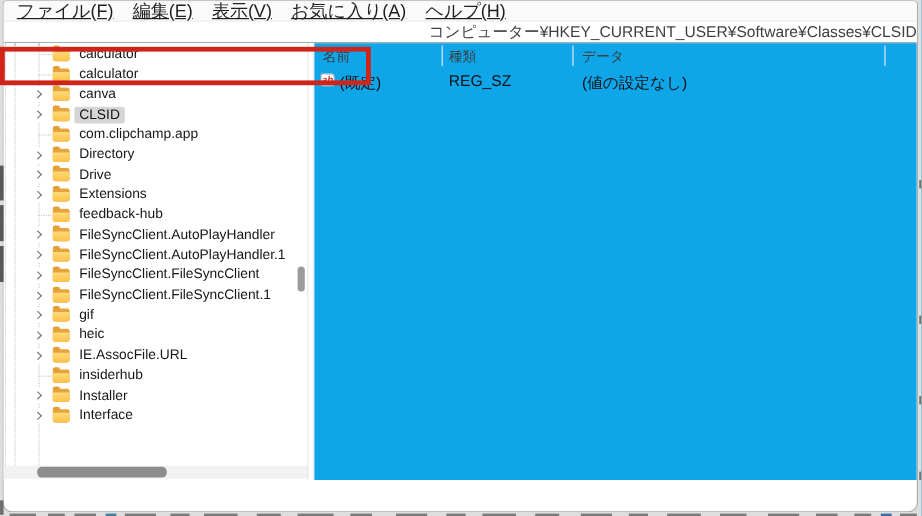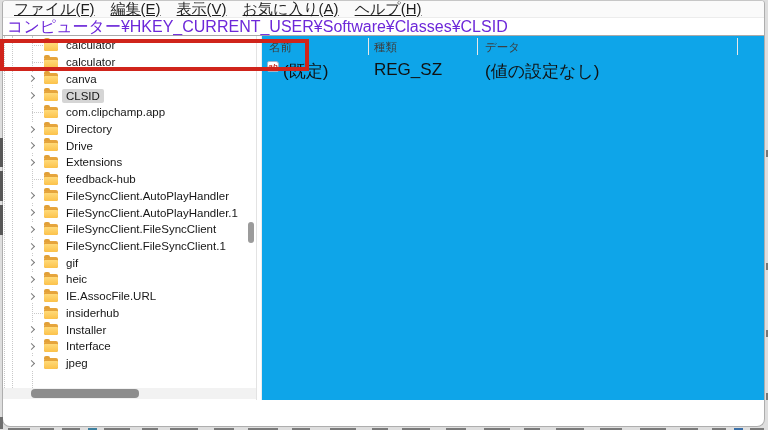--- a/index.html
+++ b/index.html
@@ -31,21 +31,21 @@
   .win-controls{position:absolute;right:0;top:0;height:26px;display:flex;}
   .wc{width:43px;height:26px;display:flex;align-items:center;justify-content:center;}
   .glyph-min{width:10px;height:0;border-top:1px solid #5c5c5c;display:block;}
   .glyph-max{width:9px;height:9px;border:1px solid #5c5c5c;border-radius:2px;display:block;}
   .glyph-close{font-size:12px;color:#5c5c5c;line-height:1;}
   
   .menubar{height:16px;background:#fafafa;display:flex;align-items:center;padding-left:3px;}
   .menu-item{font-size:15px;color:#1f1f1f;padding:0 8px;white-space:nowrap;text-decoration:underline;}
   .addressbar{
     height:19px;background:#ffffff;border-top:1px solid #ececec;border-bottom:1px solid #a9a9a9;
-    font-size:16px;color:#6d28d9;line-height:18px;padding-left:4px;white-space:nowrap;box-sizing:border-box;
+    font-size:13px;color:#404040;line-height:18px;padding-left:4px;white-space:nowrap;box-sizing:border-box;text-align:right;
   }
   
   .content{display:flex;height:364px;background:#fff;}
   .tree-pane{width:253px;flex:0 0 aupx;flex:0 0 253px;position:relative;background:#fff;overflow:hidden;}
   .guide{position:absolute;top:0;height:352px;border-left:1px dotted #c9c9c9;}
   .g1{left:1px;} .g2{left:9px;} .g3{left:29px;}
   .tree-rows{position:absolute;left:0;top:1px;right:12px;}
   .trow{position:relative;height:16.72px;display:flex;align-items:center;white-space:nowrap;}
   .chevron{display:none;position:absolute;left:24px;top:2px;width:11px;height:13px;
     background:#fff;align-items:center;justify-content:center;}
@@ -67,21 +67,21 @@
   .hthumb{position:absolute;left:28px;top:1px;width:108px;height:9px;background:#8d8d8d;border-radius:4px;}
   .splitter{width:6px;flex:0 0 6px;background:#fff;border-left:1px solid #e3e3e3;border-right:1px solid #ededed;box-sizing:border-box;}
   
   .right-pane{flex:1;position:relative;background:#0ea5e9;}
   .lheader{position:relative;height:21px;}
   .hcol{position:absolute;top:4px;font-size:11.5px;color:#3d3d3d;white-space:nowrap;}
   .c1{left:7px;} .c2{left:112px;} .c3{left:223px;}
   .hsep{position:absolute;top:2px;height:17px;border-left:1px solid #e7e7e7;}
   .s1{left:106px;} .s2{left:215px;} .s3{left:475px;}
   .lrow{position:absolute;top:23px;left:0;right:0;height:17px;}
-  .lcell{position:absolute;top:1px;font-size:17px;color:#111;white-space:nowrap;}
+  .lcell{position:absolute;top:1px;font-size:13px;color:#111;white-space:nowrap;}
   .c1n{left:21px;} .c2t{left:112px;} .c3d{left:223px;}
   .ab-icon{position:absolute;left:5px;top:2px;width:12px;height:11px;background:#fff;
     border:1px solid #a3b3c9;border-radius:2px 3px 2px 2px;box-sizing:border-box;
     font-size:8px;font-weight:bold;color:#c8342a;line-height:9px;text-align:center;font-style:italic;}
   
   .annotation-box{position:absolute;left:0;top:39px;width:309px;height:32px;
     border:4px solid #d0241b;box-sizing:border-box;z-index:60;}
   
   .edge-block{position:absolute;left:0;width:2.5px;background:#585858;}
   .eb1{top:138px;height:29px;} .eb2{top:171px;height:30px;} .eb3{top:205px;height:30px;}
@@ -244,26 +244,20 @@
             <span class="tlabel">Installer</span>
           </div>
 
           <div class="trow" data-expandable="true" data-selected="false">
             <span class="chevron"></span>
 
             <span class="folder"></span>
             <span class="tlabel">Interface</span>
           </div>
 
-          <div class="trow" data-expandable="true" data-selected="false">
-            <span class="chevron"></span>
-
-            <span class="folder"></span>
-            <span class="tlabel">jpeg</span>
-          </div>
         </div>
       <div class="vscroll"></div>
       <div class="hscroll">
         <div class="hthumb"></div>
       </div>
     </div>
 
     <div class="splitter"></div>
 
     <div class="right-pane">

